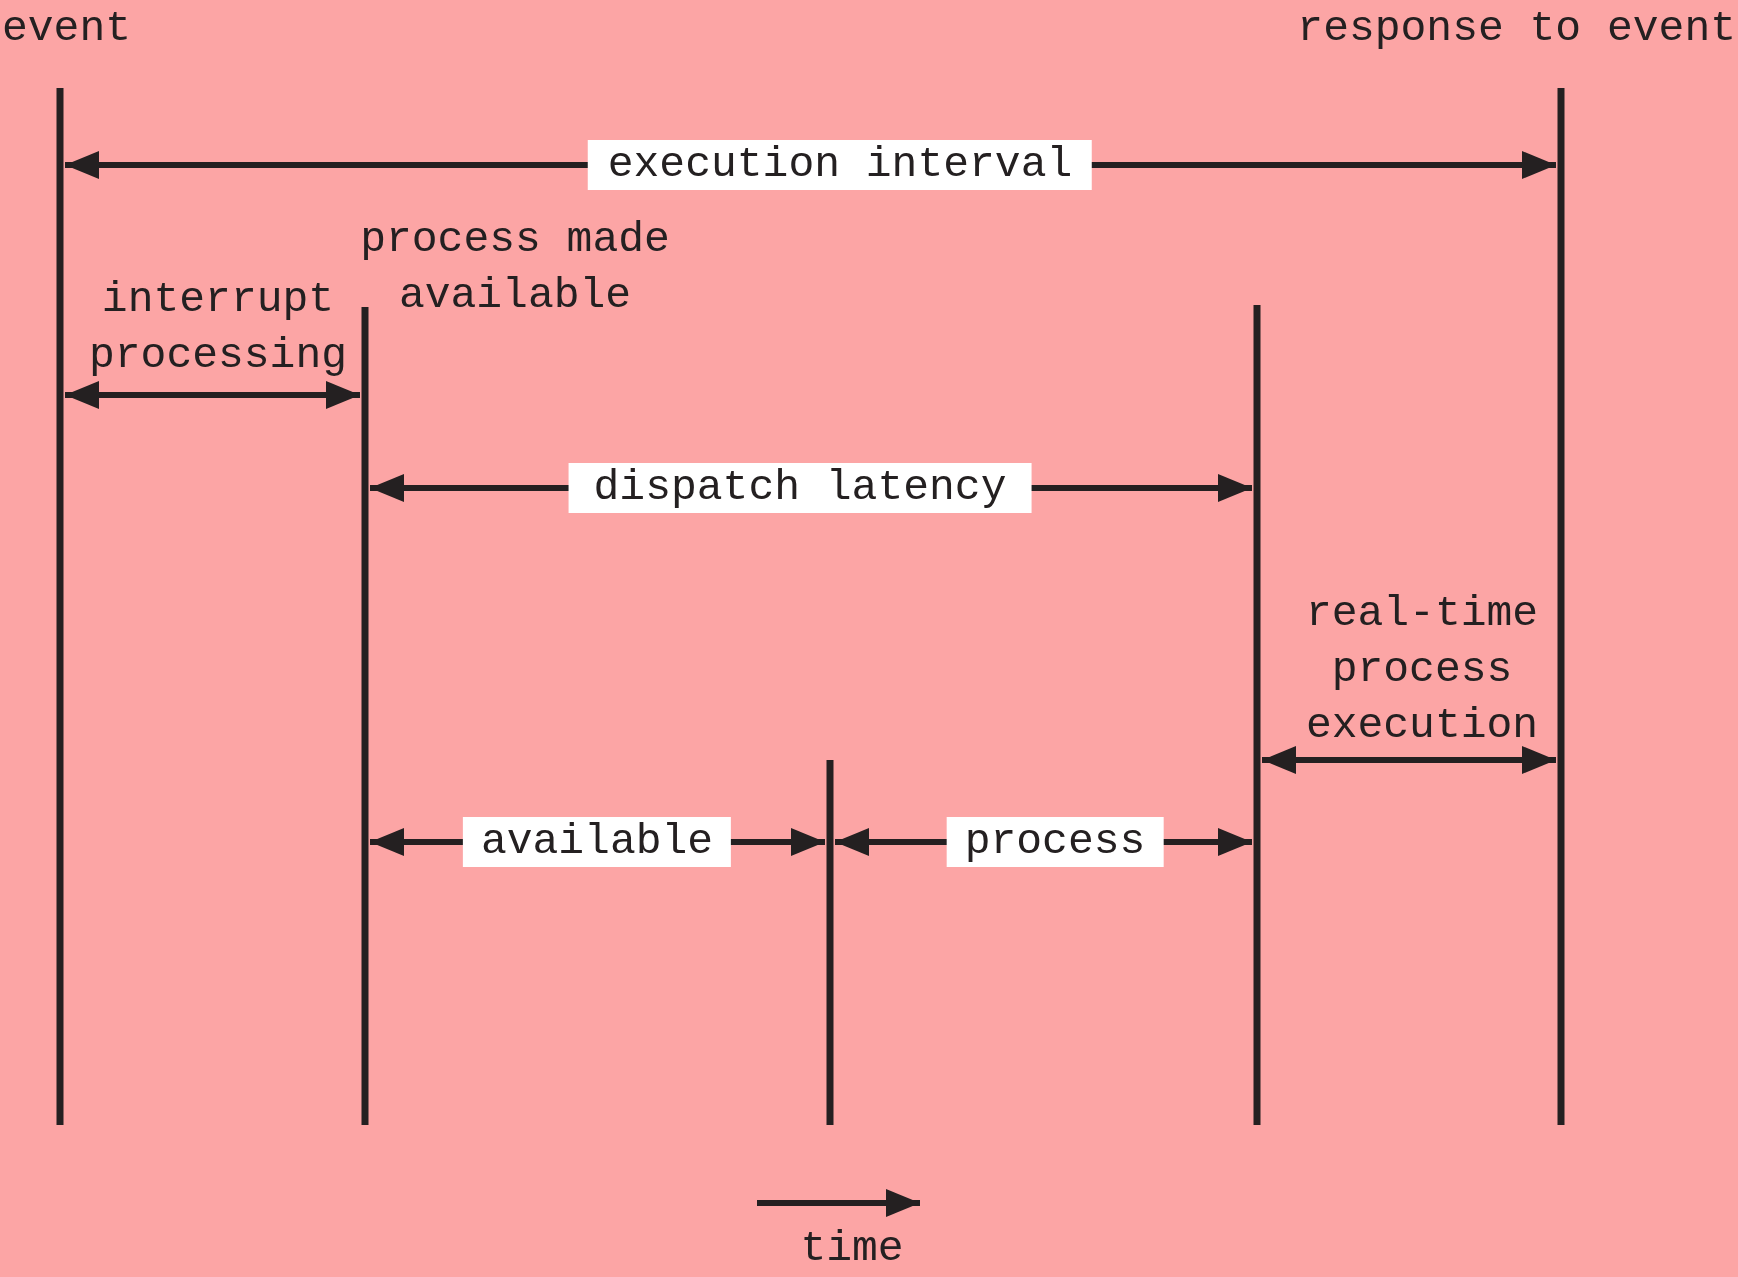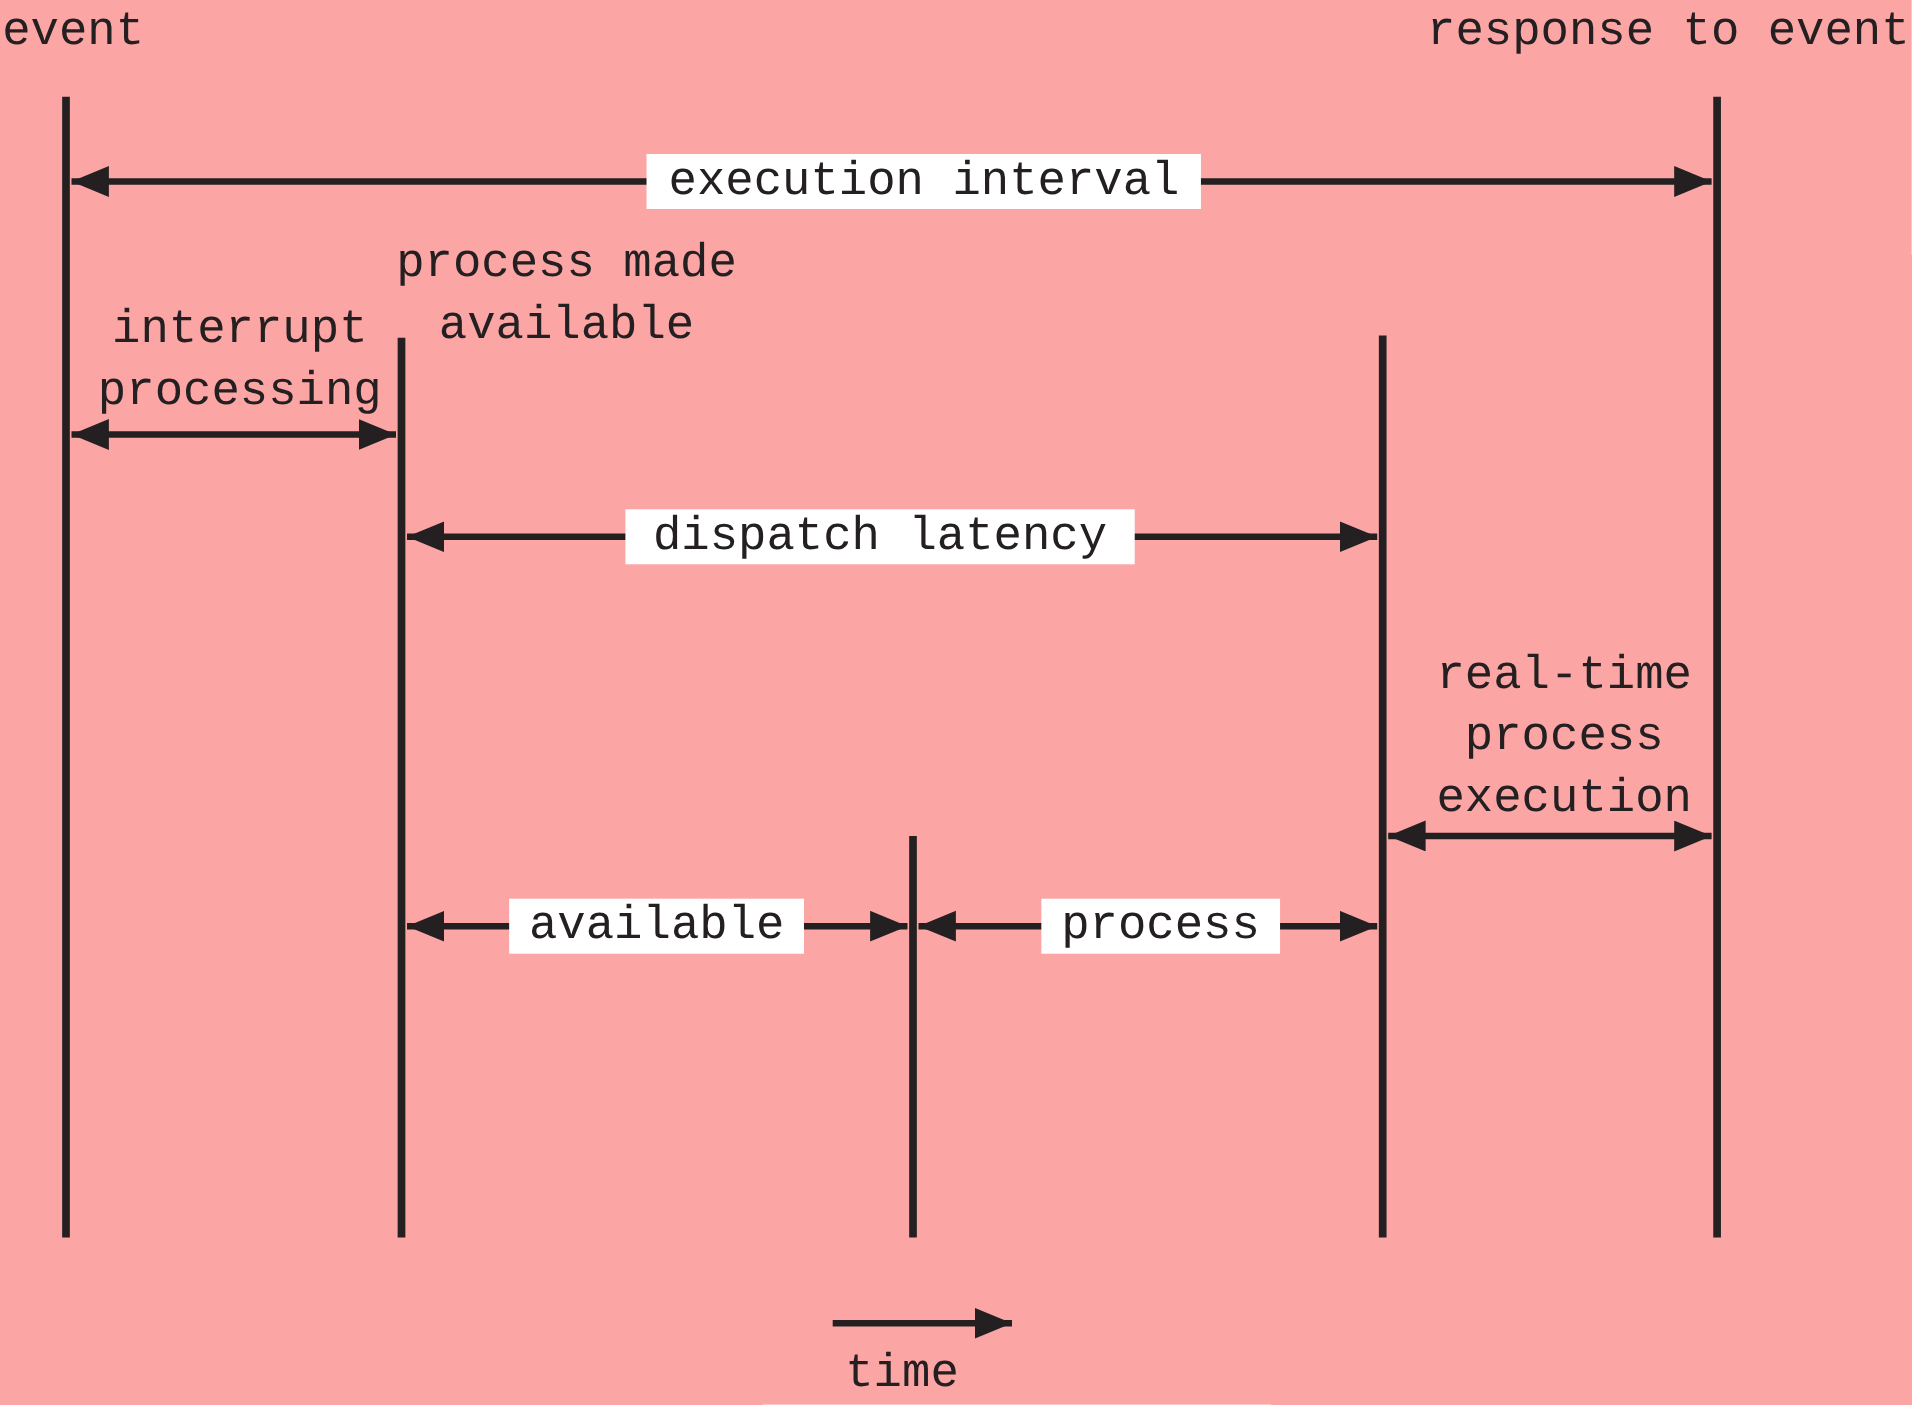--- a/index.html
+++ b/index.html
@@ -76,15 +76,15 @@
   <div class="lbl centered on-line" style="left:800px;top:463px;padding:0 25px;">dispatch latency</div>
 
   <div class="lbl centered multiline" style="left:1406px;top:586px;margin-left:16px;">real-time
 process
 execution</div>
 
   <div class="lbl centered on-line" style="left:597px;top:817px;padding:0 18px;">available</div>
 
   <div class="lbl centered on-line" style="left:1055px;top:817px;padding:0 18px;">process</div>
 
-  <div class="lbl centered" style="left:820px;top:1224px;">time</div>
+  <div class="lbl centered" style="left:852px;top:1224px;">time</div>
 
 </div>
 
 </body></html>

